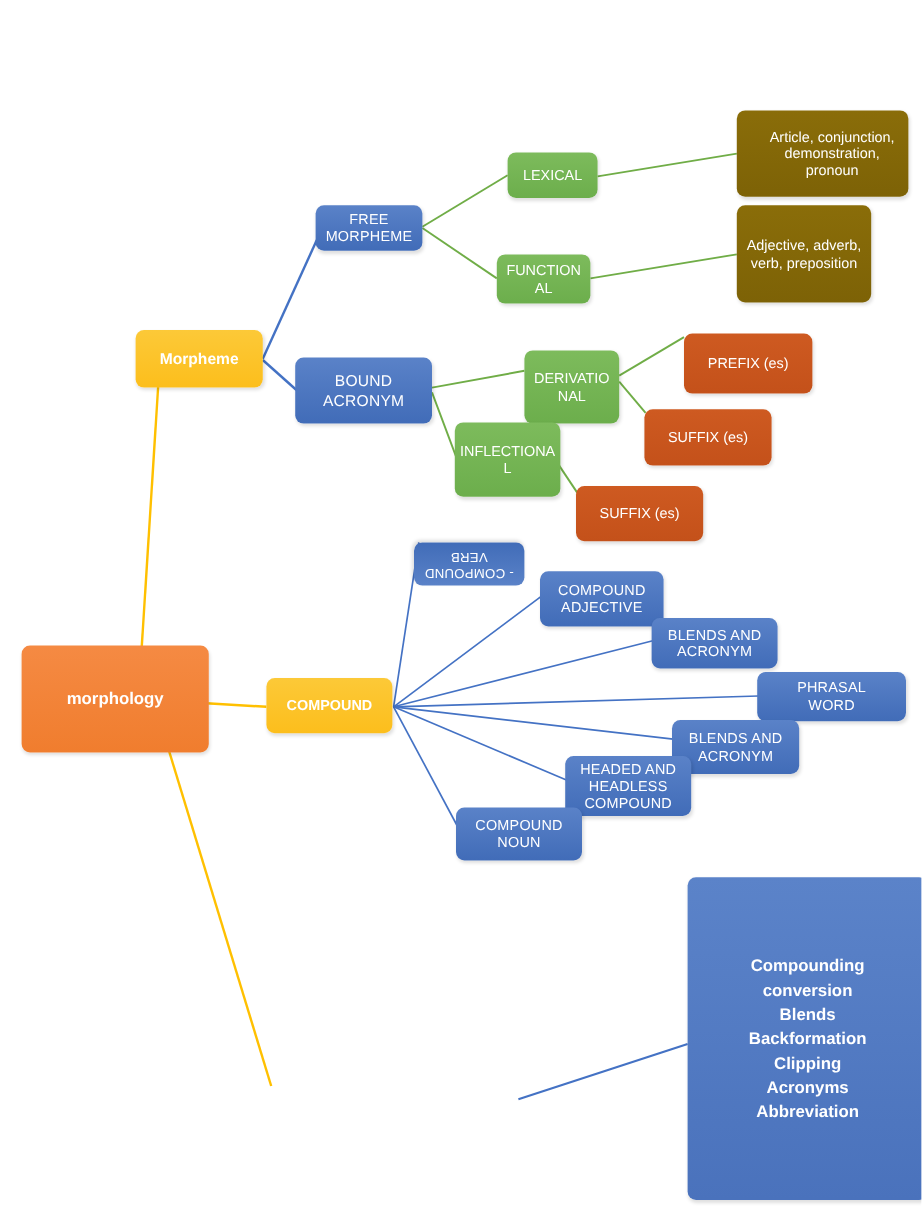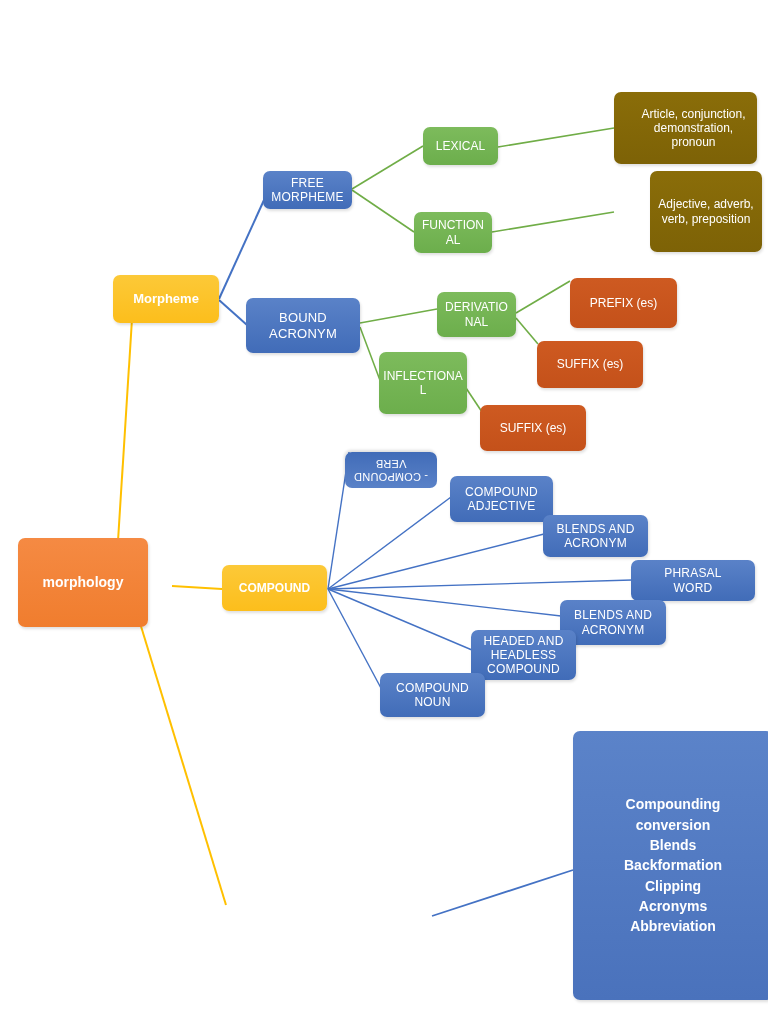--- a/index.html
+++ b/index.html
@@ -105,43 +105,43 @@
     <line x1="328" y1="589" x2="451" y2="497" stroke="#4472c4" stroke-width="1.4"></line>
     <line x1="328" y1="589" x2="544" y2="534" stroke="#4472c4" stroke-width="1.4"></line>
     <line x1="328" y1="589" x2="632" y2="580" stroke="#4472c4" stroke-width="1.4"></line>
     <line x1="328" y1="589" x2="561" y2="616" stroke="#4472c4" stroke-width="1.4"></line>
     <line x1="328" y1="589" x2="472" y2="650" stroke="#4472c4" stroke-width="1.4"></line>
     <line x1="328" y1="589" x2="382" y2="690" stroke="#4472c4" stroke-width="1.4"></line>
 
     <line x1="432" y1="916" x2="573" y2="870" stroke="#4472c4" stroke-width="1.8"></line>
   </svg>
 
-  <div class="node n-orange soft-shadow" style="left:18px; top:538px; width:130px; height:89px; font-size:14px;">morphology</div>
+  <div class="node n-orange soft-shadow" style="left:18px; top:538px; width:156px; height:89px; font-size:14px;">morphology</div>
 
   <div class="node n-yellow soft-shadow" style="left:113px; top:275px; width:106px; height:48px; font-size:13px;">Morpheme</div>
 
   <div class="node n-blue soft-shadow" style="left:263px; top:171px; width:89px; height:38px; font-size:12px;">FREE
 MORPHEME</div>
 
   <div class="node n-blue soft-shadow" style="left:246px; top:298px; width:114px; height:55px; font-size:13px;">BOUND
 ACRONYM</div>
 
   <div class="node n-green soft-shadow" style="left:423px; top:127px; width:75px; height:38px; font-size:12px;">LEXICAL</div>
 
   <div class="node n-green soft-shadow" style="left:414px; top:212px; width:78px; height:41px; font-size:12px;">FUNCTION
 AL</div>
 
   <div class="node n-brown soft-shadow" style="left:614px; top:92px; width:143px; height:72px; font-size:12px;padding-left:20px;">Article,  conjunction,
 demonstration,
 pronoun</div>
 
-  <div class="node n-brown soft-shadow" style="left:614px; top:171px; width:112px; height:81px; font-size:12px;margin-left:36px;">Adjective, adverb,
+  <div class="node n-brown soft-shadow" style="left:614px; top:171px; width:112px; height:81px; font-size:12px;">Adjective, adverb,
 verb, preposition</div>
 
-  <div class="node n-green soft-shadow" style="left:437px; top:292px; width:79px; height:45px; font-size:12px;">DERIVATIO
+  <div class="node n-green soft-shadow" style="left:437px; top:292px; width:79px; height:61px; font-size:12px;">DERIVATIO
 NAL</div>
 
   <div class="node n-green soft-shadow" style="left:379px; top:352px; width:88px; height:62px; font-size:12px;">INFLECTIONA
 L</div>
 
   <div class="node n-red soft-shadow" style="left:570px; top:262px; width:107px; height:50px; font-size:12px;">PREFIX  (es)</div>
 
   <div class="node n-red soft-shadow" style="left:537px; top:325px; width:106px; height:47px; font-size:12px;">SUFFIX (es)</div>
 
   <div class="node n-red soft-shadow" style="left:480px; top:389px; width:106px; height:46px; font-size:12px;">SUFFIX  (es)</div>

